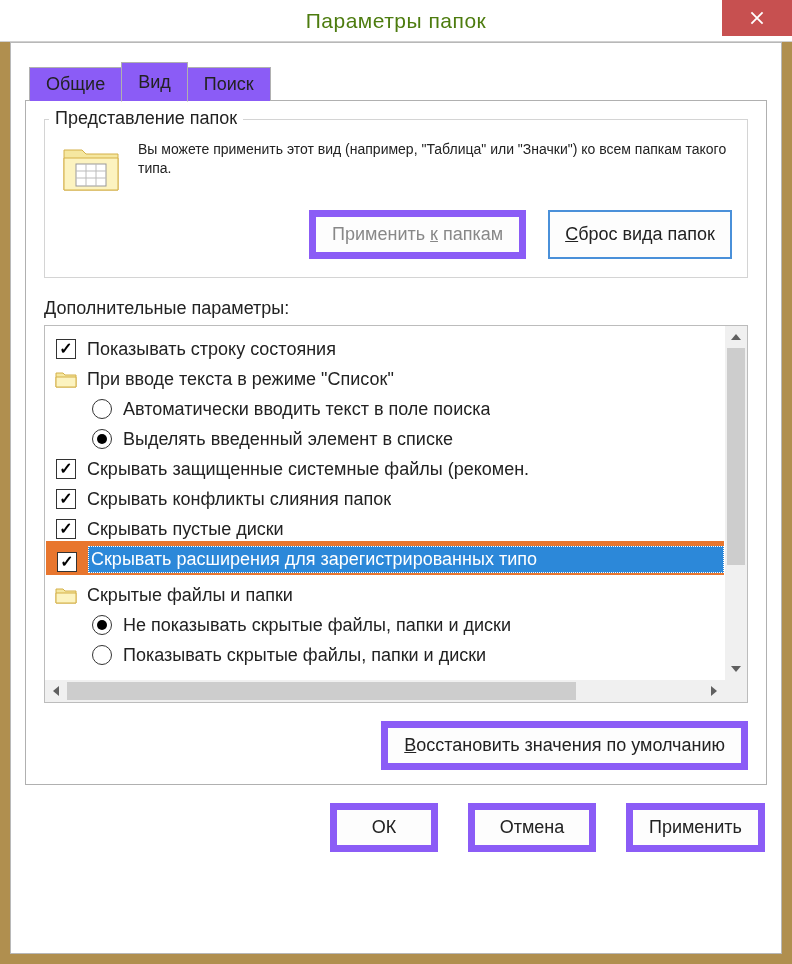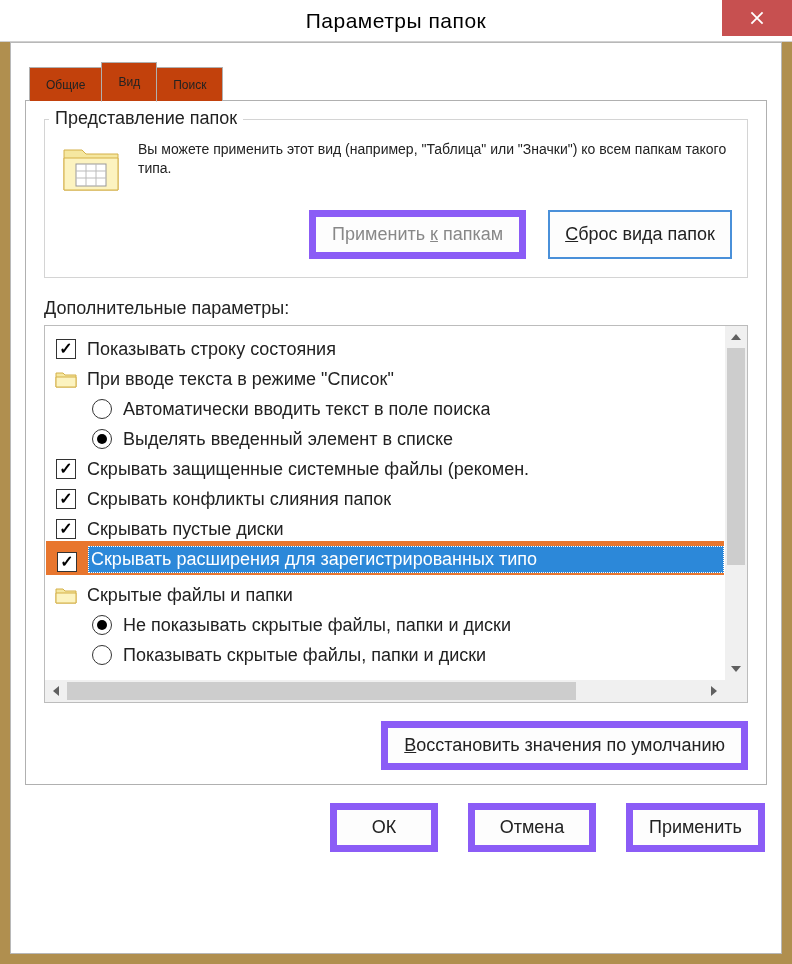--- a/index.html
+++ b/index.html
@@ -22,21 +22,21 @@
     width: 100%;
     background: #fff;
     border-bottom: 1px solid #d0d0d0;
     display: flex;
     align-items: center;
     justify-content: center;
     position: relative;
   }
   .titlebar-title {
     font-size: 21px;
-    color: #000000;
+    color: #4d7c0f;
     letter-spacing: 0.5px;
   }
   .close-btn {
     position: absolute;
     right: 0;
     top: 0;
     width: 70px;
     height: 36px;
     background: #c75050;
     display: flex;
@@ -66,22 +66,22 @@
   .tabs {
     display: flex;
     align-items: flex-end;
     height: 40px;
     margin-left: 4px;
   }
   .tab {
     padding: 6px 16px;
     border: 1px solid #b0b0b0;
     border-bottom: none;
-    background: #c2410c;
-    font-size: 12px;
+    background: #8b5cf6;
+    font-size: 18px;
     color: #222;
     margin-right: -1px;
     cursor: pointer;
     position: relative;
     height: 34px;
     display: flex;
     align-items: center;
   }
   .tab.active {
     height: 40px;

